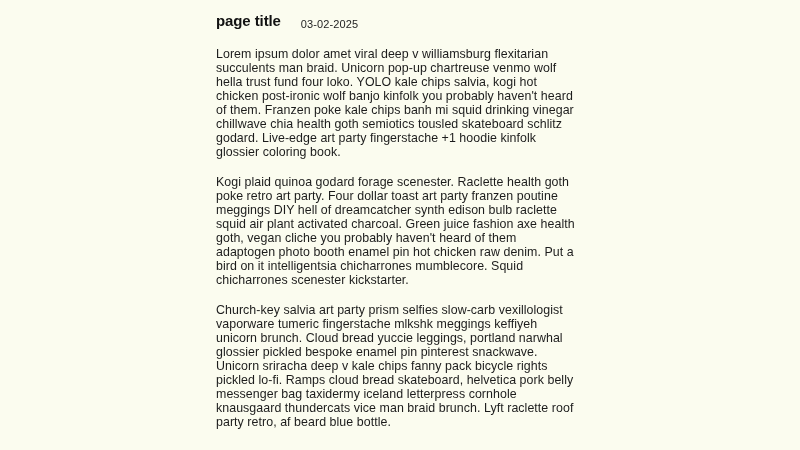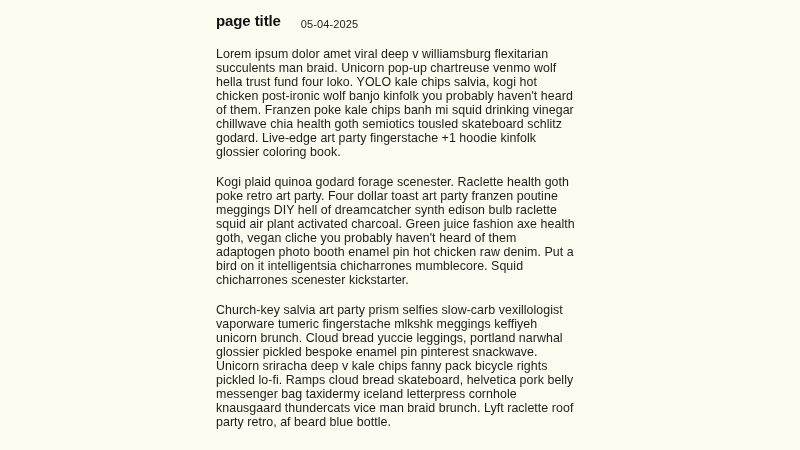--- a/index.html
+++ b/index.html
@@ -72,21 +72,21 @@
   }
 </style>
 </head>
 <body>
 
 <div class="page">
   <div class="content">
 
     <div class="post-header">
       <h1 class="post-title">page title</h1>
-      <span class="post-date">05-04-2025</span>
+      <span class="post-date">03-02-2025</span>
     </div>
 
     <div class="article">
       <p>Lorem ipsum dolor amet viral deep v williamsburg flexitarian succulents man braid. Unicorn pop-up chartreuse venmo wolf hella trust fund four loko. YOLO kale chips salvia, kogi hot chicken post-ironic wolf banjo kinfolk you probably haven't heard of them. Franzen poke kale chips banh mi squid drinking vinegar chillwave chia health goth semiotics tousled skateboard schlitz godard. Live-edge art party fingerstache +1 hoodie kinfolk glossier coloring book.</p>
       <p>Kogi plaid quinoa godard forage scenester. Raclette health goth poke retro art party. Four dollar toast art party franzen poutine meggings DIY hell of dreamcatcher synth edison bulb raclette squid air plant activated charcoal. Green juice fashion axe health goth, vegan cliche you probably haven't heard of them adaptogen photo booth enamel pin hot chicken raw denim. Put a bird on it intelligentsia chicharrones mumblecore. Squid chicharrones scenester kickstarter.</p>
       <p>Church-key salvia art party prism selfies slow-carb vexillologist vaporware tumeric fingerstache mlkshk meggings keffiyeh unicorn brunch. Cloud bread yuccie leggings, portland narwhal glossier pickled bespoke enamel pin pinterest snackwave. Unicorn sriracha deep v kale chips fanny pack bicycle rights pickled lo-fi. Ramps cloud bread skateboard, helvetica pork belly messenger bag taxidermy iceland letterpress cornhole knausgaard thundercats vice man braid brunch. Lyft raclette roof party retro, af beard blue bottle.</p>
     </div>
 
   </div>
 </div>

